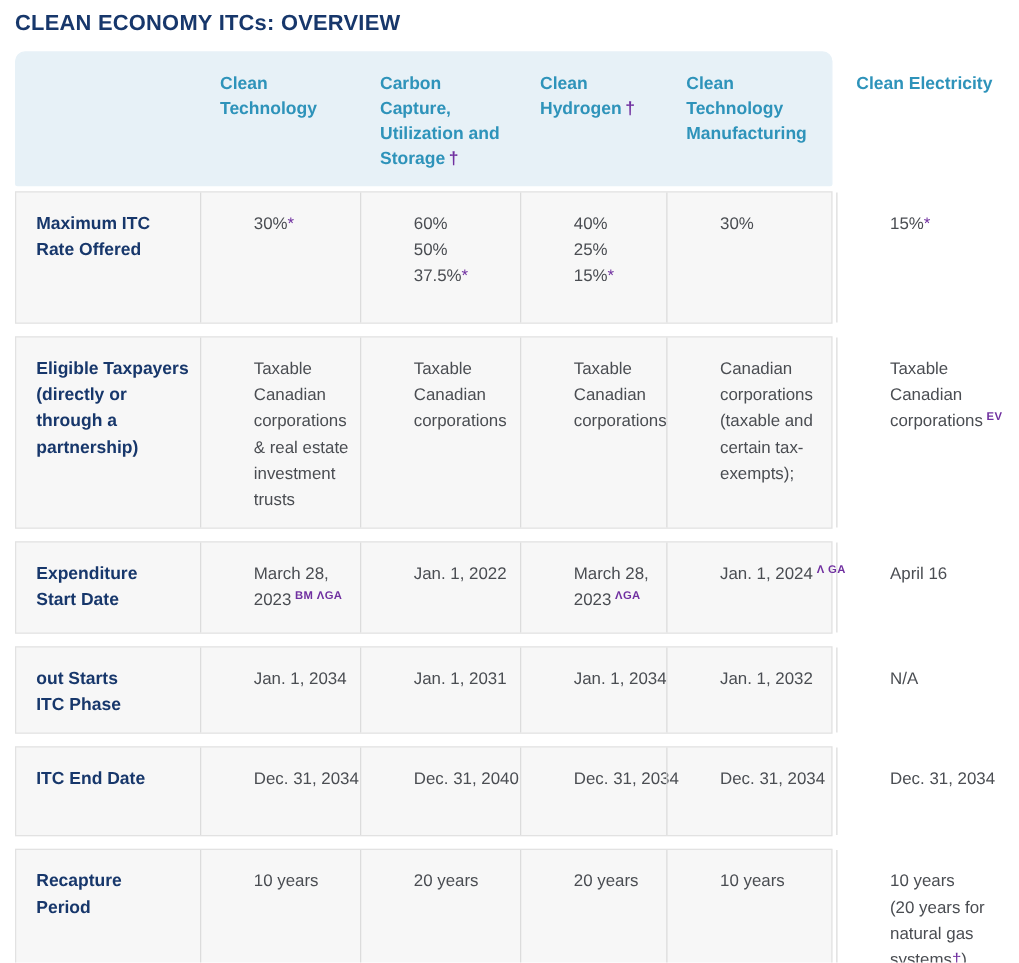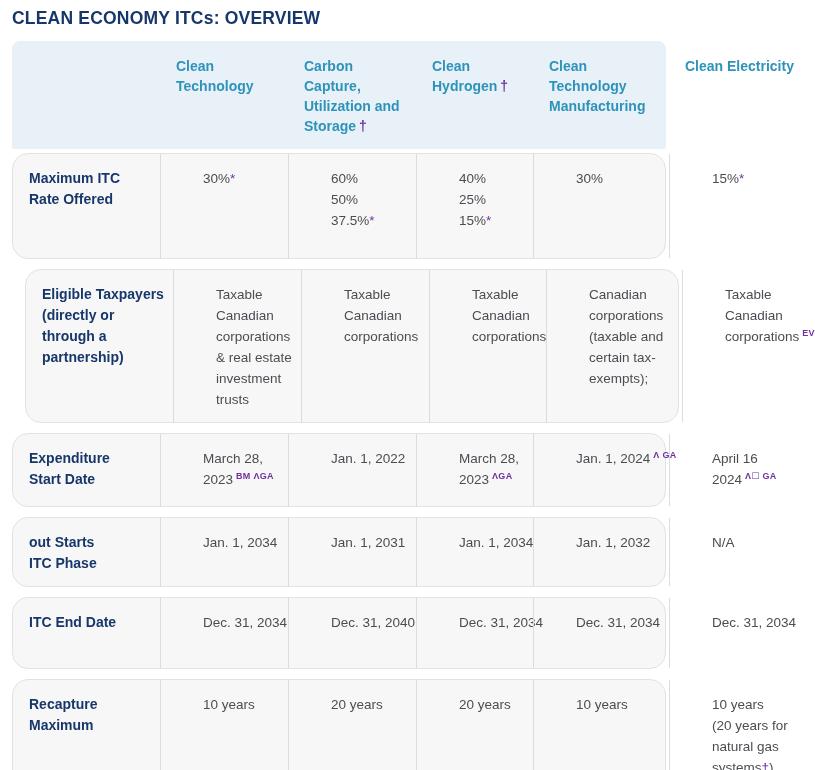--- a/index.html
+++ b/index.html
@@ -27,25 +27,25 @@
   .header-card{
     background:#e7f1f7;
     border:1px solid #e7f1f7;
     border-radius:8px 8px 2px 2px;
     min-height:85px;
     margin-bottom:4px;
   }
   .row-card{
     background:#f7f7f7;
     border:1px solid #e2e2e2;
-    border-radius:16px;
+    border-radius:0;
     margin-bottom:10px;
   }
   .row-0{min-height:106px;}
-  .row-1{min-height:148px;margin-left:13px;}
+  .row-1{min-height:148px;}
   .row-2{min-height:74px;}
   .row-3{min-height:69px;}
   .row-4{min-height:72px;}
   .row-5{min-height:112px;}
   .cell,.label-cell,.h-cell,.h-spacer{
     box-sizing:border-box;
     padding:14px 8px 12px 16px;
   }
   .h-cell{
     color:#2e93ba;
@@ -156,21 +156,20 @@
         </div>
         <div class="cell">
           <div class="line nowrap">March 28,</div>
           <div class="line nowrap">2023<span class="sup">ΛGA</span></div>
         </div>
         <div class="cell">
           <div class="line nowrap">Jan. 1, 2024<span class="sup">Λ GA</span></div>
         </div>
         <div class="cell">
           <div class="line nowrap">April 16</div>
-          <div class="line nowrap">2024<span class="sup">Λ☐ GA</span></div>
         </div>
       </div>
       <div class="card row-card row-3">
         <div class="label-cell">
           <div class="line">out Starts</div>
           <div class="line">ITC Phase</div>
         </div>
         <div class="cell">
           <div class="line nowrap">Jan. 1, 2034</div>
         </div>
@@ -203,21 +202,21 @@
         <div class="cell">
           <div class="line nowrap">Dec. 31, 2034</div>
         </div>
         <div class="cell">
           <div class="line nowrap">Dec. 31, 2034</div>
         </div>
       </div>
       <div class="card row-card row-5">
         <div class="label-cell">
           <div class="line">Recapture</div>
-          <div class="line">Maximum</div>
+          <div class="line">Period</div>
         </div>
         <div class="cell">
           <div class="line nowrap">10 years</div>
         </div>
         <div class="cell">
           <div class="line nowrap">20 years</div>
         </div>
         <div class="cell">
           <div class="line nowrap">20 years</div>
         </div>

